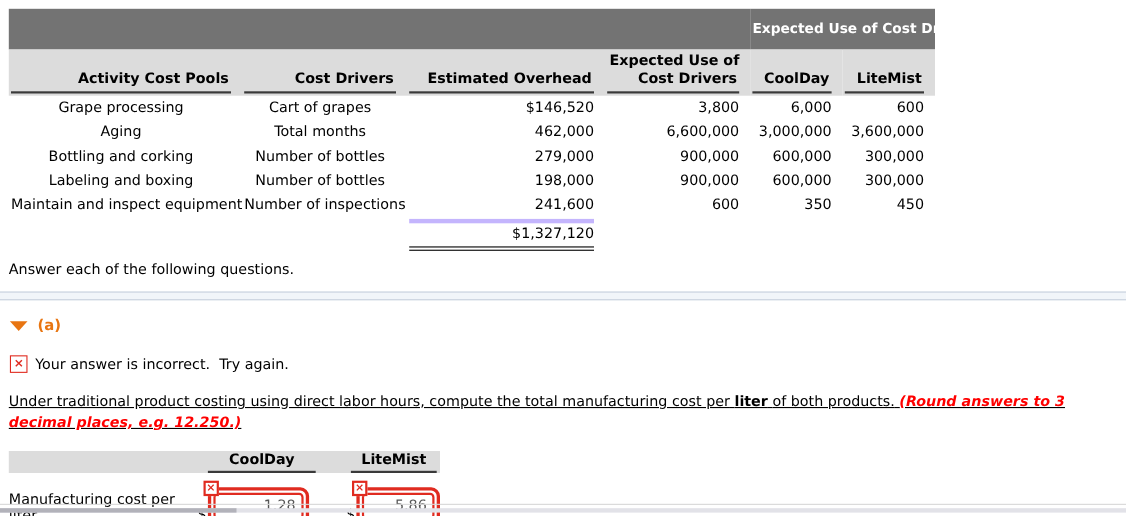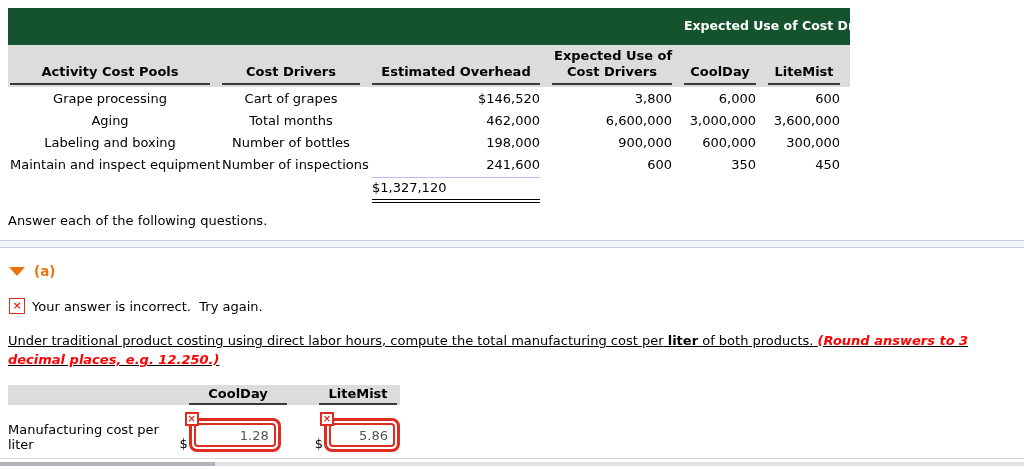--- a/index.html
+++ b/index.html
@@ -24,52 +24,52 @@
     width: 842px;
     table-layout: fixed;
   }
   table.cost-table th, table.cost-table td {
     white-space: nowrap;
     padding: 2px 10px 2px 2px;
     line-height: 16px;
     vertical-align: bottom;
   }
   tr.banner-row th {
-    background: #14532d;
+    background: #737373;
     height: 37px;
     padding: 2px 2px 3px;
     vertical-align: middle;
   }
   .banner-title {
     color: #fff;
     font-weight: bold;
     font-size: 12.5px;
     line-height: 16px;
     text-align: center;
   }
   tr.col-header-row th {
     background: #dcdcdc;
     font-weight: bold;
     height: 40px;
     text-align: center;
   }
   .hdr {
     border-bottom: 2px solid #3a3a3a;
     padding: 1px 2px 3px;
-    text-align: center;
+    text-align: right;
   }
   .hdr .hline { display: block; }
   td.num { text-align: right; margin-top: 20px; }
   td.txt { text-align: center; }
   tr.body-row td { height: 22px; }
   .total-box {
-    border-top: 1px solid #c4b5fd;
+    border-top: 4px solid #c4b5fd;
     border-bottom: 4px double #000;
     padding: 2px 0 3px;
-    text-align: left;
+    text-align: right;
   }
 
   
   .instructions { margin: 8px 0 0 8px; }
   .divider {
     margin-top: 12px;
     height: 8px;
     background: #f1f5f9;
     border-top: 1px solid #c6d0dc;
     border-bottom: 1px solid #c6d0dc;
@@ -237,20 +237,28 @@
     </tr>
     <tr class="body-row">
       <td class="txt">Aging</td>
       <td class="txt">Total months</td>
       <td class="num">462,000</td>
       <td class="num">6,600,000</td>
       <td class="num">3,000,000</td>
       <td class="num">3,600,000</td>
     </tr>
     <tr class="body-row">
+      <td class="txt">Bottling and corking</td>
+      <td class="txt">Number of bottles</td>
+      <td class="num">279,000</td>
+      <td class="num">900,000</td>
+      <td class="num">600,000</td>
+      <td class="num">300,000</td>
+    </tr>
+    <tr class="body-row">
       <td class="txt">Labeling and boxing</td>
       <td class="txt">Number of bottles</td>
       <td class="num">198,000</td>
       <td class="num">900,000</td>
       <td class="num">600,000</td>
       <td class="num">300,000</td>
     </tr>
     <tr class="body-row">
       <td class="txt">Maintain and inspect equipment</td>
       <td class="txt">Number of inspections</td>

